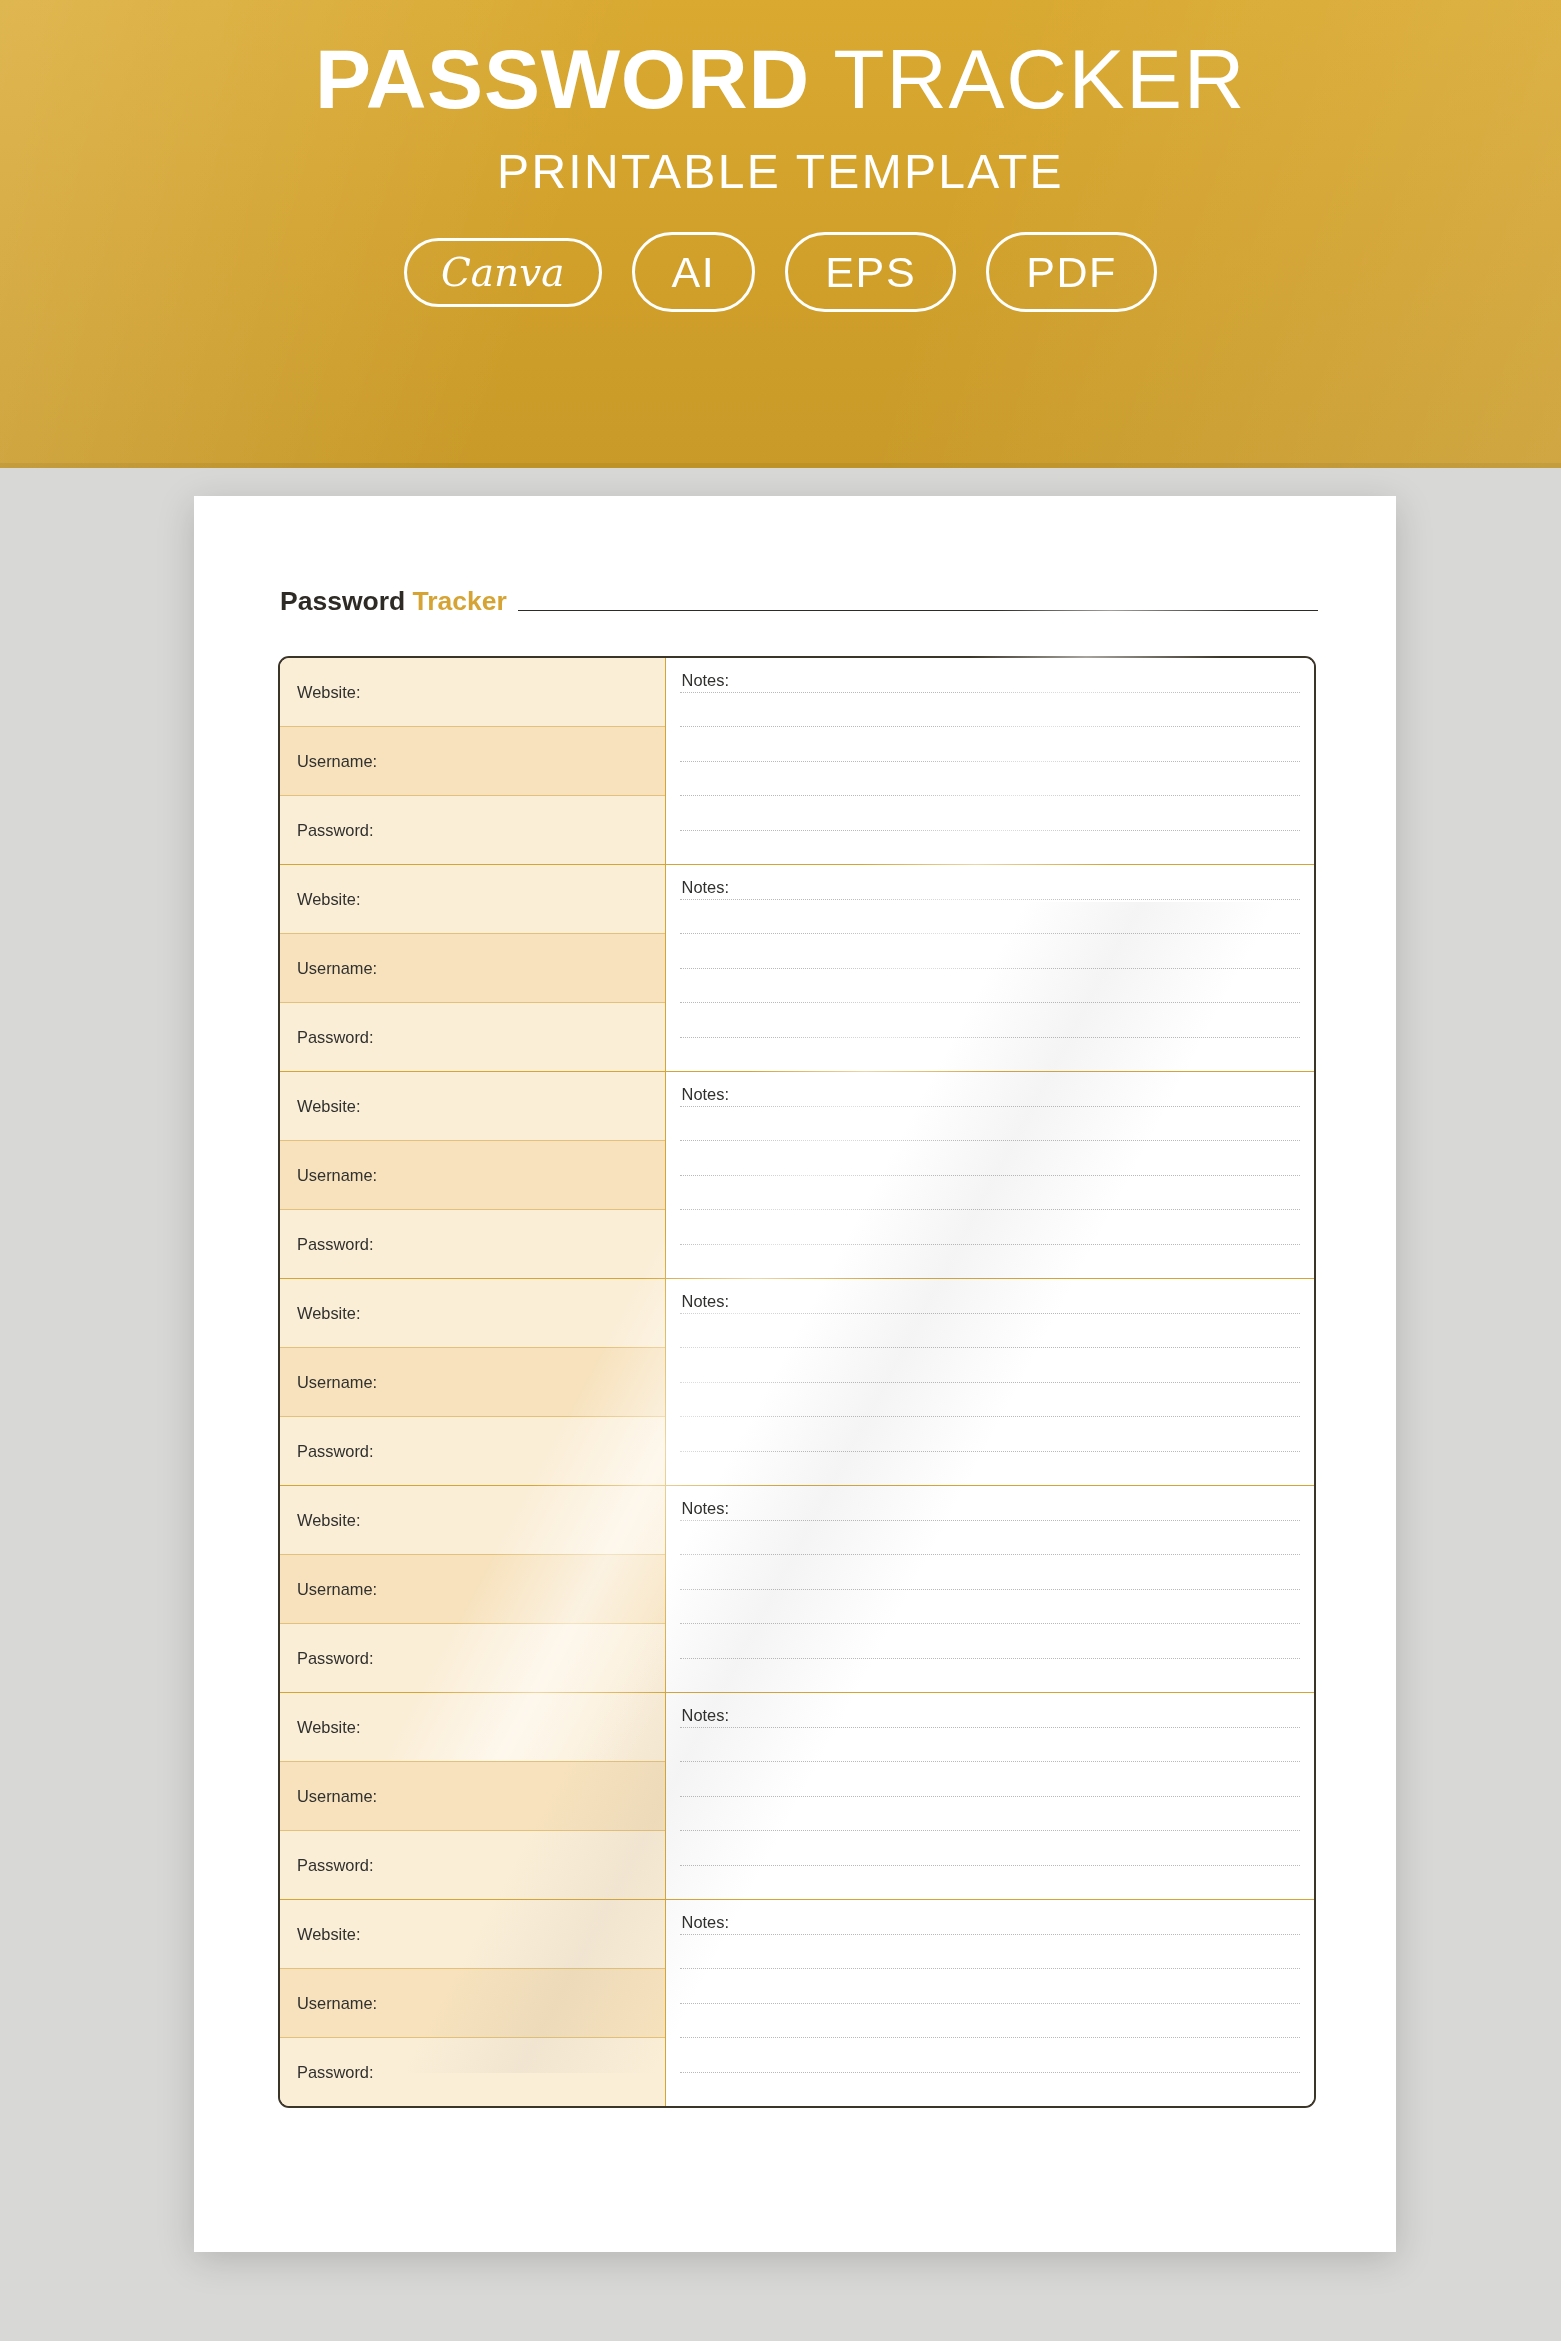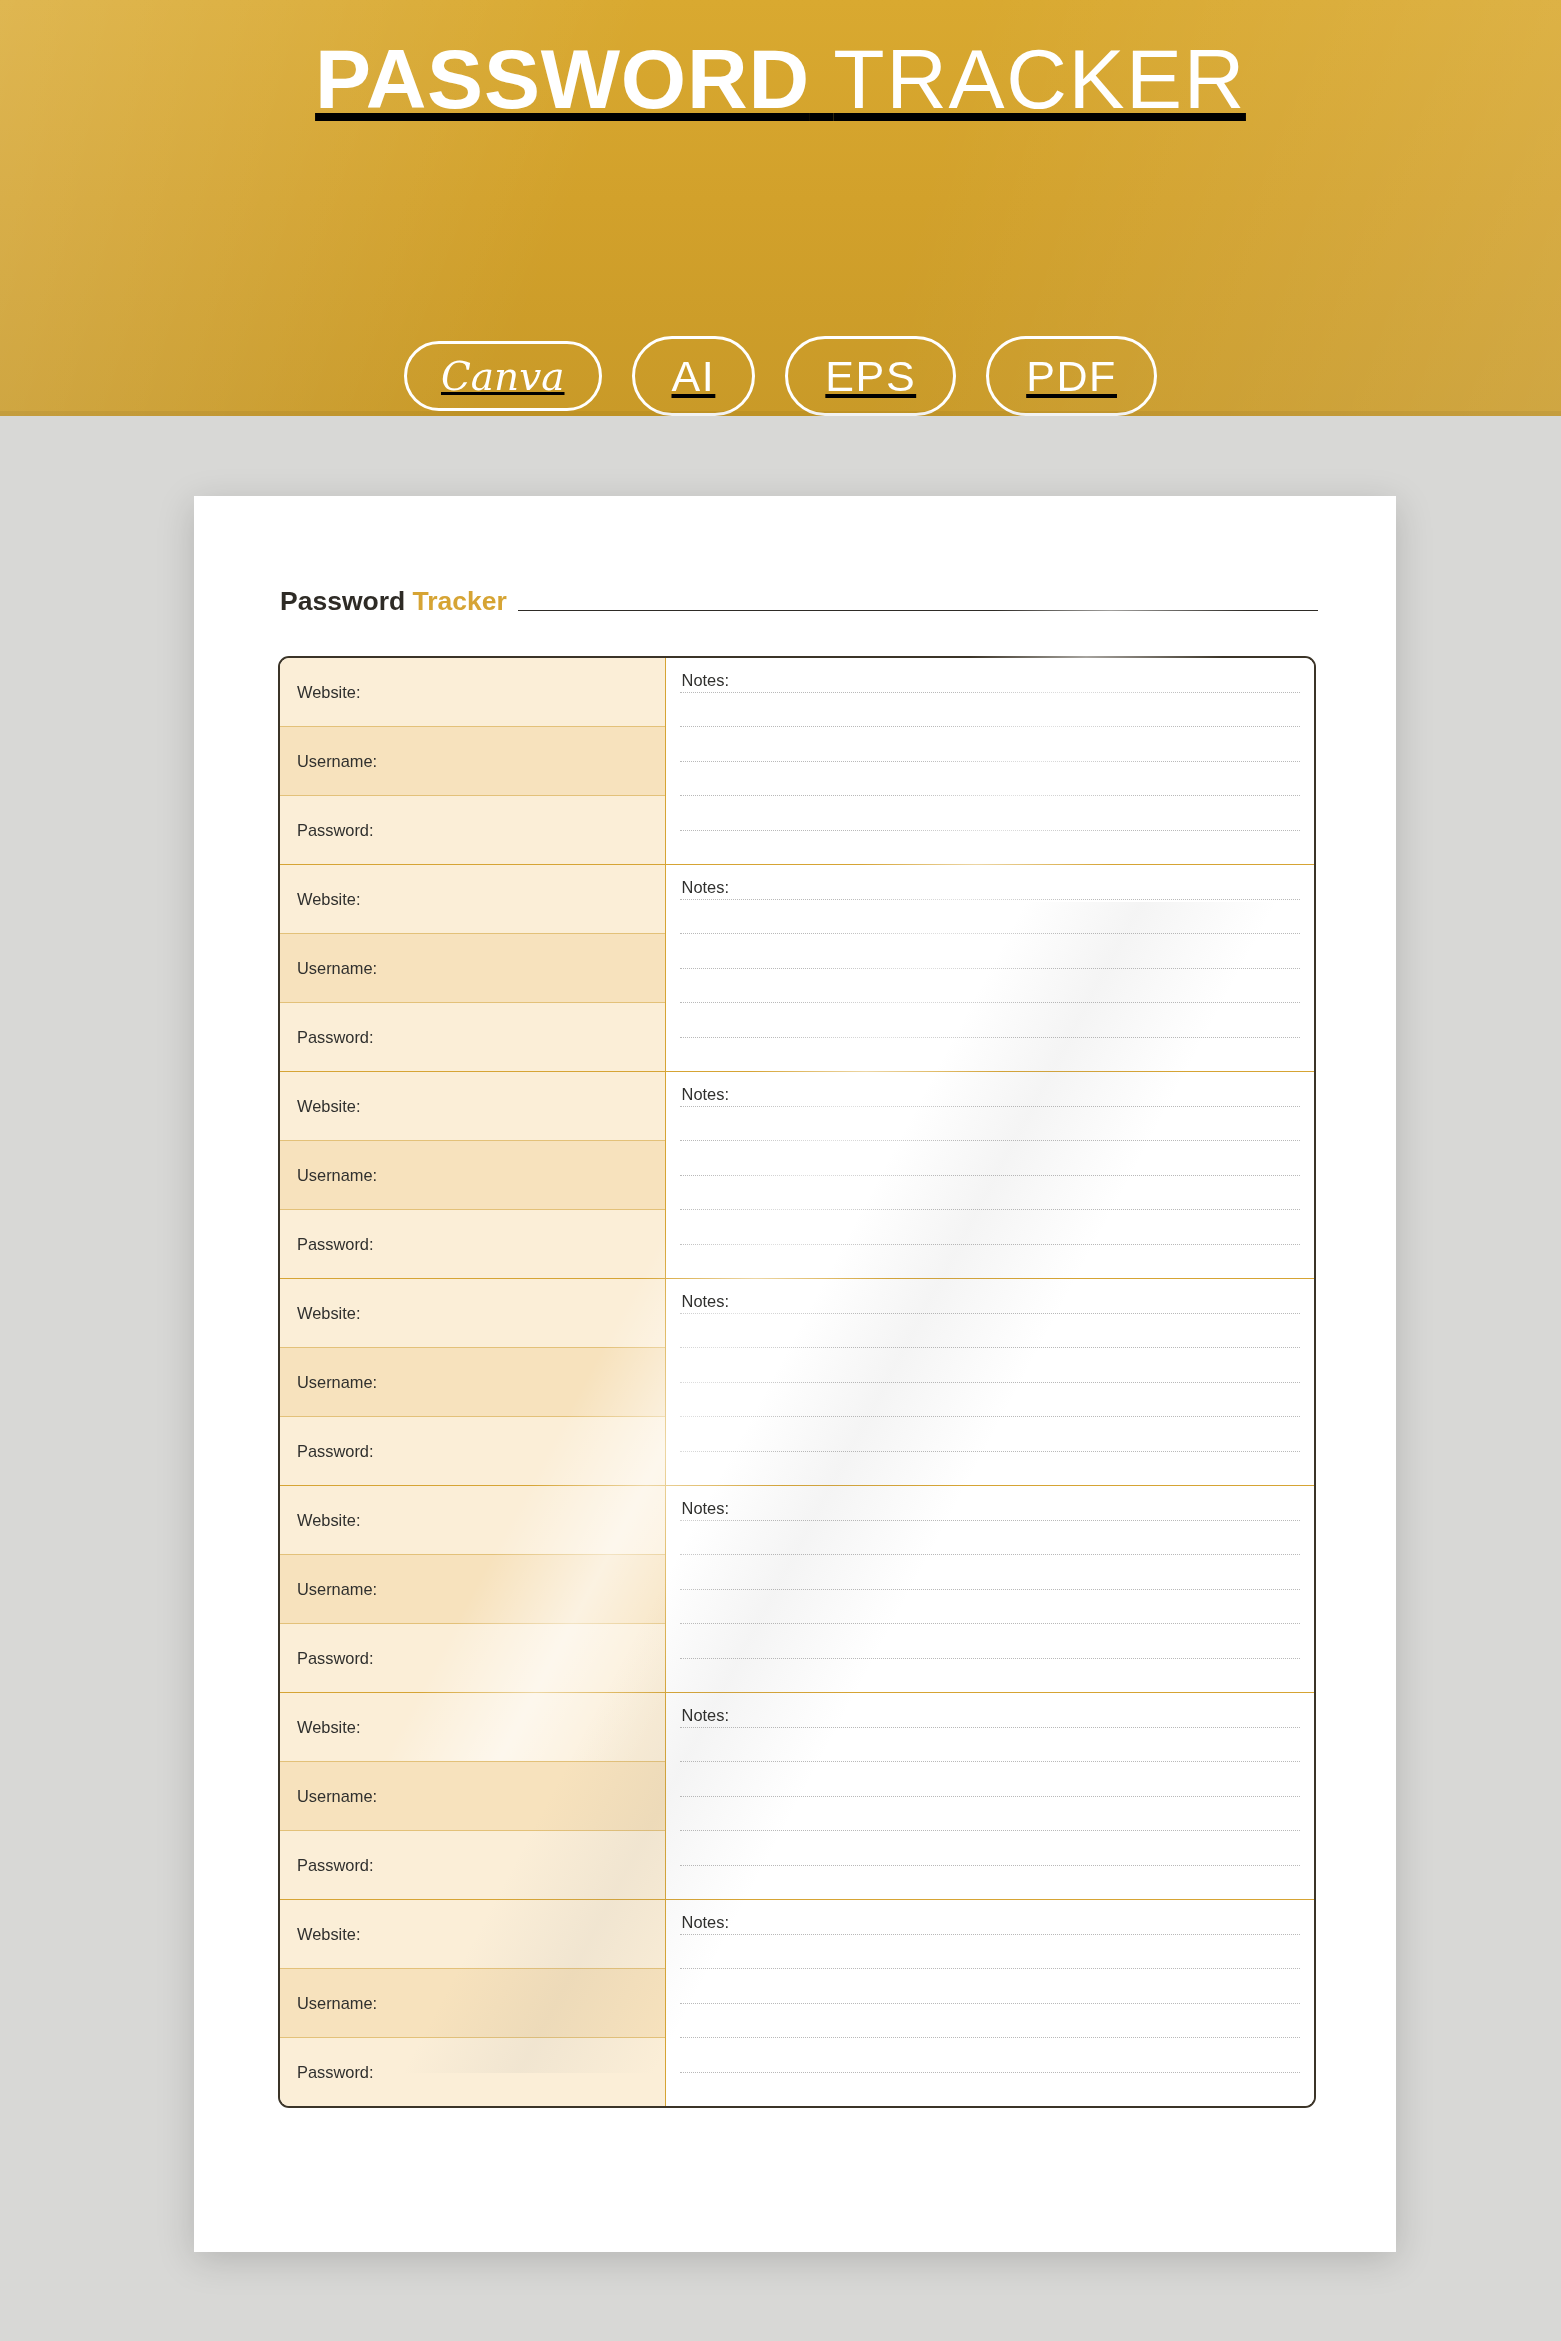--- a/index.html
+++ b/index.html
@@ -14,32 +14,31 @@
     overflow: hidden;
     position: relative;
   }
 
   
   .banner {
     position: absolute;
     left: 0;
     top: 0;
     width: 1561px;
-    height: 416px;
+    height: 468px;
     background:
       linear-gradient(112deg, rgba(255,255,255,0.16) 0%, rgba(255,255,255,0) 38%),
       linear-gradient(285deg, rgba(255,255,255,0.12) 0%, rgba(255,255,255,0) 42%),
       linear-gradient(180deg, #d9a930 0%, #d2a12b 48%, #c99a28 100%);
     box-sizing: border-box;
     display: flex;
     flex-direction: column;
     align-items: center;
-    justify-content: space-between;
+    justify-content: flex-start;
     padding-top: 37px;
-    text-decoration: underline;
   }
   .banner::after {
     content: "";
     position: absolute;
     left: 0; right: 0; bottom: 0;
     height: 4.7px;
     background: rgba(0,0,0,0.05);
   }
   .banner-title {
     color: #ffffff;
@@ -233,20 +232,21 @@
   }
 </style>
 </head>
 <body>
 
 <div class="banner">
   <div class="banner-title">
     <span class="bold">PASSWORD</span>
     <span>TRACKER</span>
   </div>
+  <div class="banner-sub">PRINTABLE TEMPLATE</div>
   <div class="badges">
     <div class="badge canva">Canva</div>
     <div class="badge">AI</div>
     <div class="badge">EPS</div>
     <div class="badge">PDF</div>
   </div>
 </div>
 
 <div class="sheet-wrap">
   <div class="sheet">

